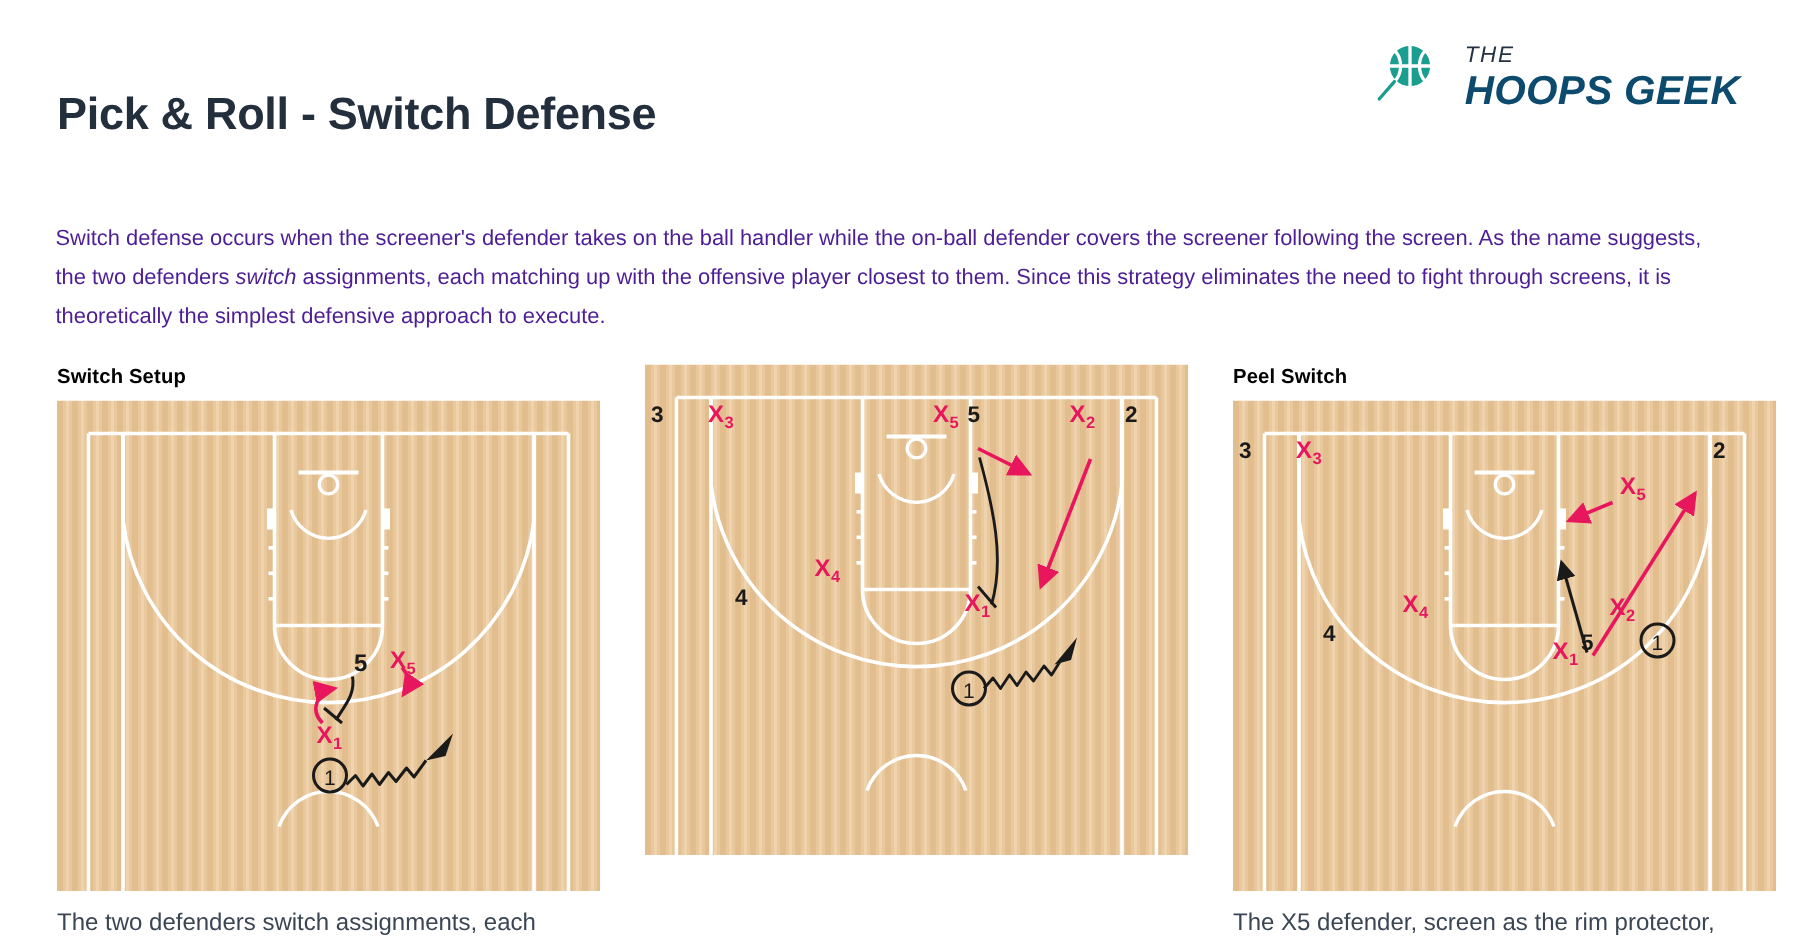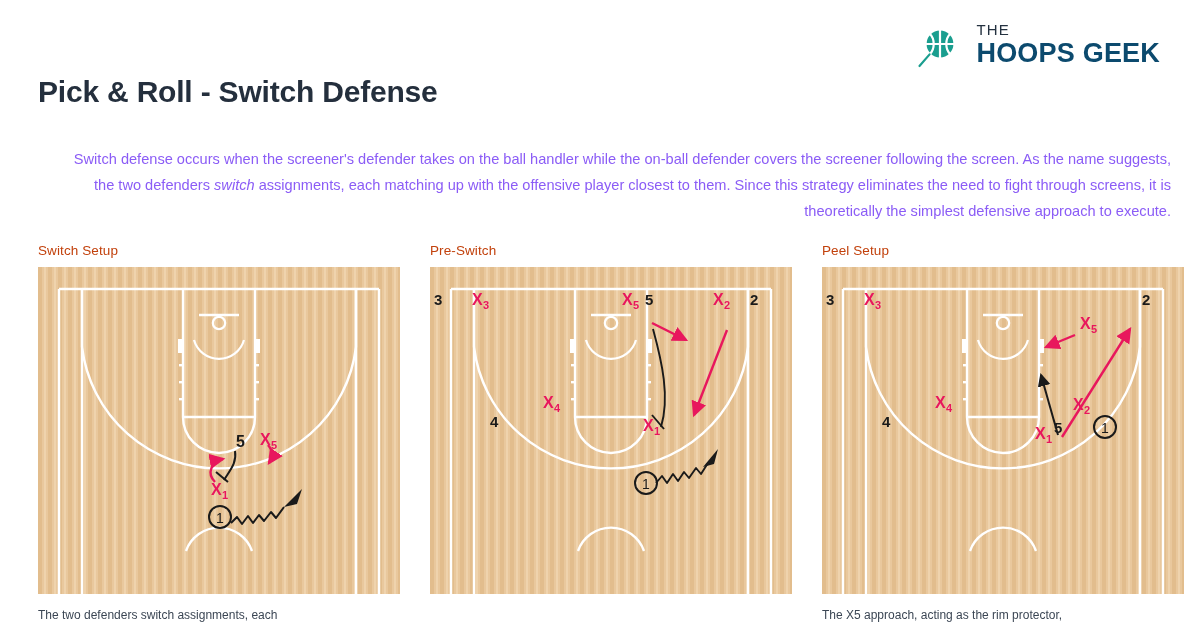--- a/index.html
+++ b/index.html
@@ -7,59 +7,59 @@
     width: 1200px; height: 630px;
     background: #ffffff;
     font-family: "Liberation Sans", sans-serif;
     overflow: hidden;
   }
   .page { position: relative; width: 1200px; height: 630px; background: #fff; }
 
   
   .logo-wrap {
     position: absolute; top: 22px; right: 40px;
-    display: flex; align-items: flex-start; gap: 13px;
+    display: flex; align-items: flex-end; gap: 13px; font-style: italic;
   }
   .logo-mark { width: 52px; height: 52px; flex: 0 0 52px; }
   .logo-text { display: flex; flex-direction: column; justify-content: center; line-height: 1; }
   .logo-the {
     font-size: 15px; letter-spacing: 1.1px; font-weight: 500;
     color: #243140; margin-bottom: 3px;
   }
   .logo-name {
     font-size: 27px; font-weight: 700; letter-spacing: 0.2px; color: #0c4a6e;
   }
 
   
   .page-title {
-    position: absolute; left: 38px; top: 75px;
+    position: absolute; left: 38px; top: 60px;
     font-size: 30px; font-weight: 700; color: #242f3d; letter-spacing: -0.2px;
   }
 
   
   .intro {
-    position: absolute; left: 53px; top: 146px; width: 1118px;
-    font-size: 14.6px; line-height: 26px; color: #8b5cf6; text-align: right;
+    position: absolute; left: 37px; top: 146px; width: 1118px;
+    font-size: 14.6px; line-height: 26px; color: #4c1d95;
   }
   .intro i { font-style: italic; }
 
   
   .panels {
     position: absolute; left: 38px; top: 243px;
     width: 1122px; display: flex; gap: 30px;
   }
   .panel { width: 362px; }
   .panel-heading {
-    font-size: 13.5px; font-weight: 400; color: #c2410c;
+    font-size: 13.5px; font-weight: 700; color: #000000;
     margin-bottom: 9px; letter-spacing: 0.1px;
   }
   .court-box { width: 362px; height: 327px; position: relative; }
   .court-box svg { display: block; width: 100%; height: 100%; }
   .panel-caption {
-    margin-top: 11px; font-size: 12px; line-height: 21px; color: #3b4654;
+    margin-top: 11px; font-size: 16px; line-height: 21px; color: #3b4654;
   }
 </style>
 </head>
 <body>
 
 <div class="page">
 
   <div class="logo-wrap">
     <svg class="logo-mark" viewBox="0 0 52 52">
       <g stroke="#1a9e8f" stroke-width="2.4" fill="none" stroke-linecap="round">
@@ -155,21 +155,20 @@
               <circle cx="182" cy="250" r="11" fill="none" stroke="#1a1a1a" stroke-width="2"></circle>
               <text x="178" y="256" font-size="14" fill="#1a1a1a" font-weight="400">1</text>
             </g>
           </g>
         </svg>
       </div>
       <div class="panel-caption">The two defenders switch assignments, each</div>
     </div>
 
     <div class="panel">
-      <div class="panel-heading">Pre-Switch</div>
       <div class="court-box">
         <svg viewBox="0 0 362 327">
           <defs>
             <pattern id="wood2" width="10" height="327" patternUnits="userSpaceOnUse">
               <rect width="10" height="327" fill="#e9c89d"></rect>
               <rect width="4" height="327" fill="#e2bd8d"></rect>
               <rect x="6" width="2" height="327" fill="#efd3ad"></rect>
             </pattern>
             <marker id="rar2" markerWidth="7" markerHeight="7" refX="5.6" refY="3.2" orient="auto">
               <path d="M0,0 L6.6,3.2 L0,6.4 Z" fill="#e8175d"></path>
@@ -242,21 +241,21 @@
             <g>
               <circle cx="216" cy="216" r="11" fill="none" stroke="#1a1a1a" stroke-width="2"></circle>
               <text x="212" y="222" font-size="14" fill="#1a1a1a" font-weight="400">1</text>
             </g>
           </g>
         </svg>
       </div>
     </div>
 
     <div class="panel">
-      <div class="panel-heading">Peel Setup</div>
+      <div class="panel-heading">Peel Switch</div>
       <div class="court-box">
         <svg viewBox="0 0 362 327">
           <defs>
             <pattern id="wood3" width="10" height="327" patternUnits="userSpaceOnUse">
               <rect width="10" height="327" fill="#e9c89d"></rect>
               <rect width="4" height="327" fill="#e2bd8d"></rect>
               <rect x="6" width="2" height="327" fill="#efd3ad"></rect>
             </pattern>
             <marker id="rar3" markerWidth="7" markerHeight="7" refX="5.6" refY="3.2" orient="auto">
               <path d="M0,0 L6.6,3.2 L0,6.4 Z" fill="#e8175d"></path>
@@ -325,17 +324,17 @@
               <text x="213" y="172" font-size="16" fill="#e8175d">X</text>
               <text x="224" y="176" font-size="11" fill="#e8175d">1</text>
             </g>
             <g>
               <circle cx="283" cy="160" r="11" fill="none" stroke="#1a1a1a" stroke-width="2"></circle>
               <text x="279" y="166" font-size="14" fill="#1a1a1a" font-weight="400">1</text>
             </g>
           </g>
         </svg>
       </div>
-      <div class="panel-caption">The X5 approach, acting as the rim protector,</div>
+      <div class="panel-caption">The X5 defender, screen as the rim protector,</div>
     </div>
 
   </div>
 </div>
 
 </body></html>

